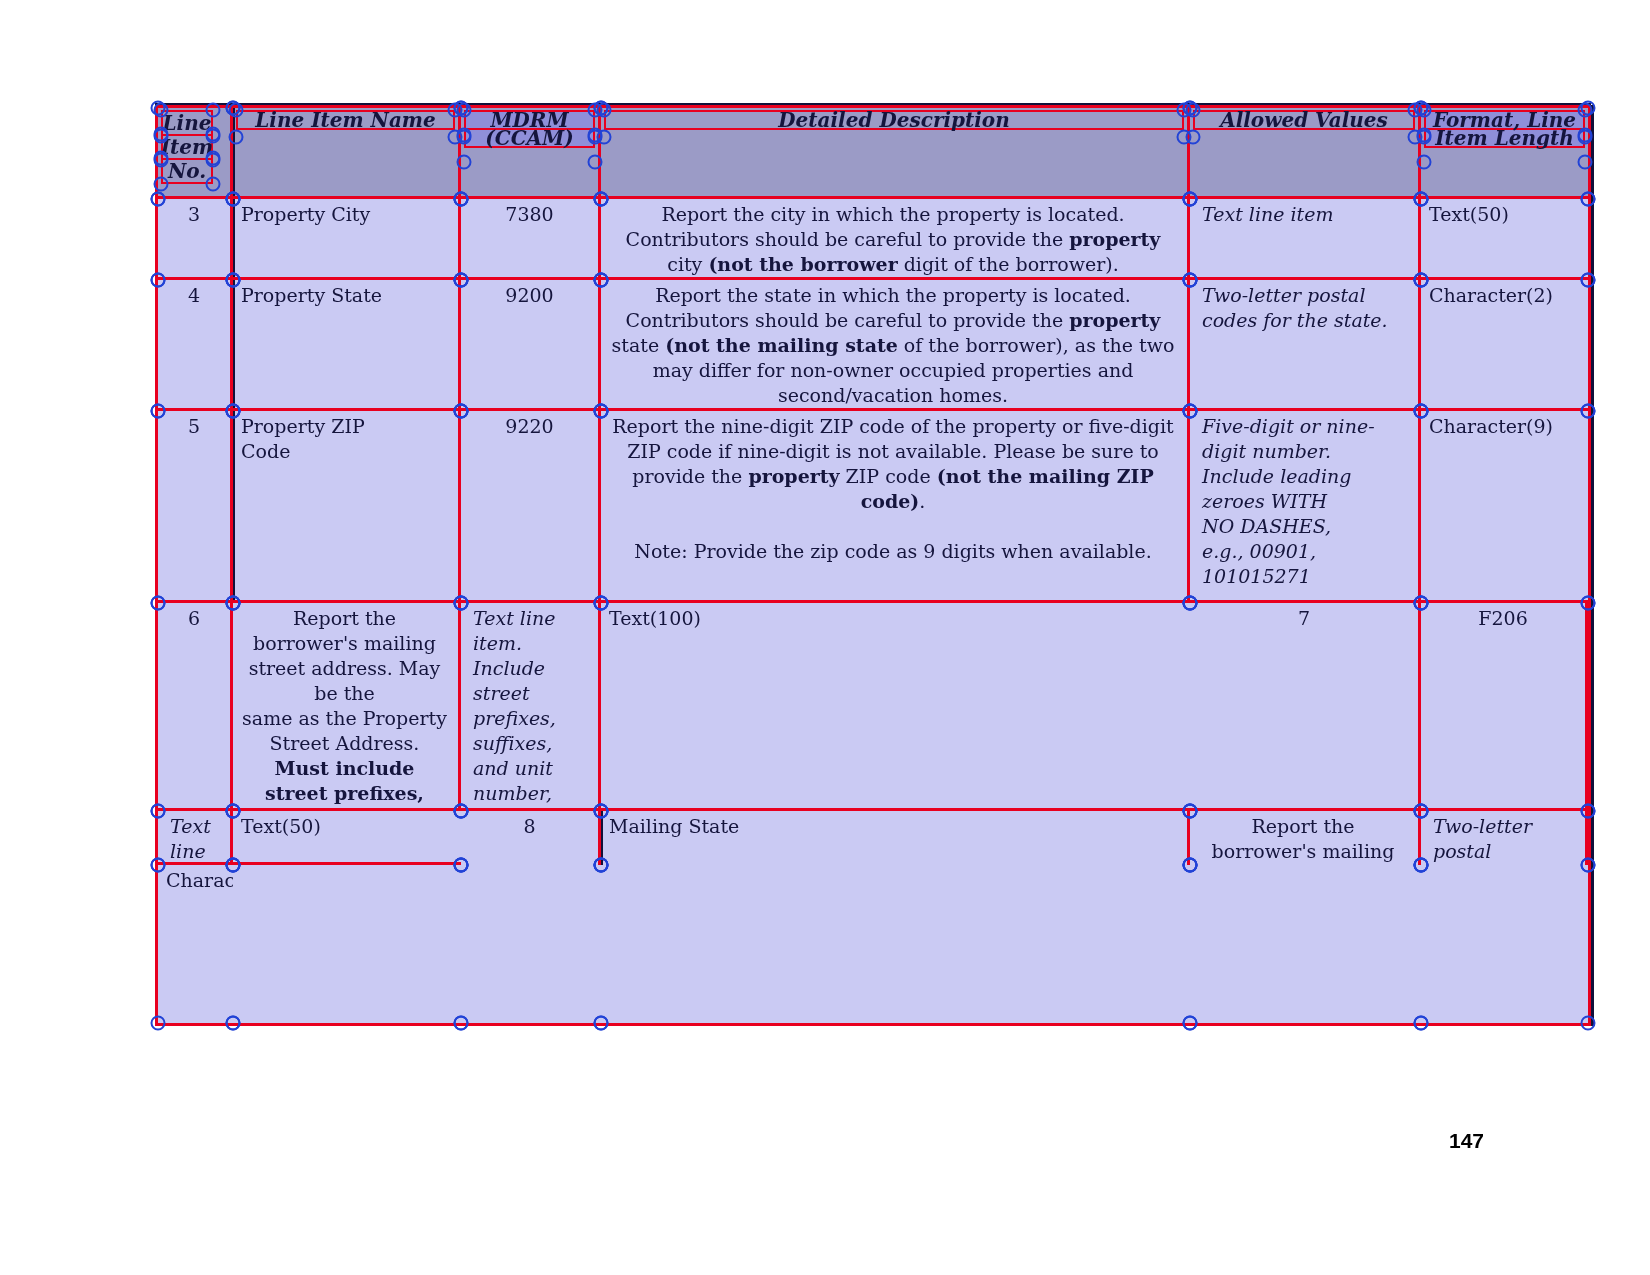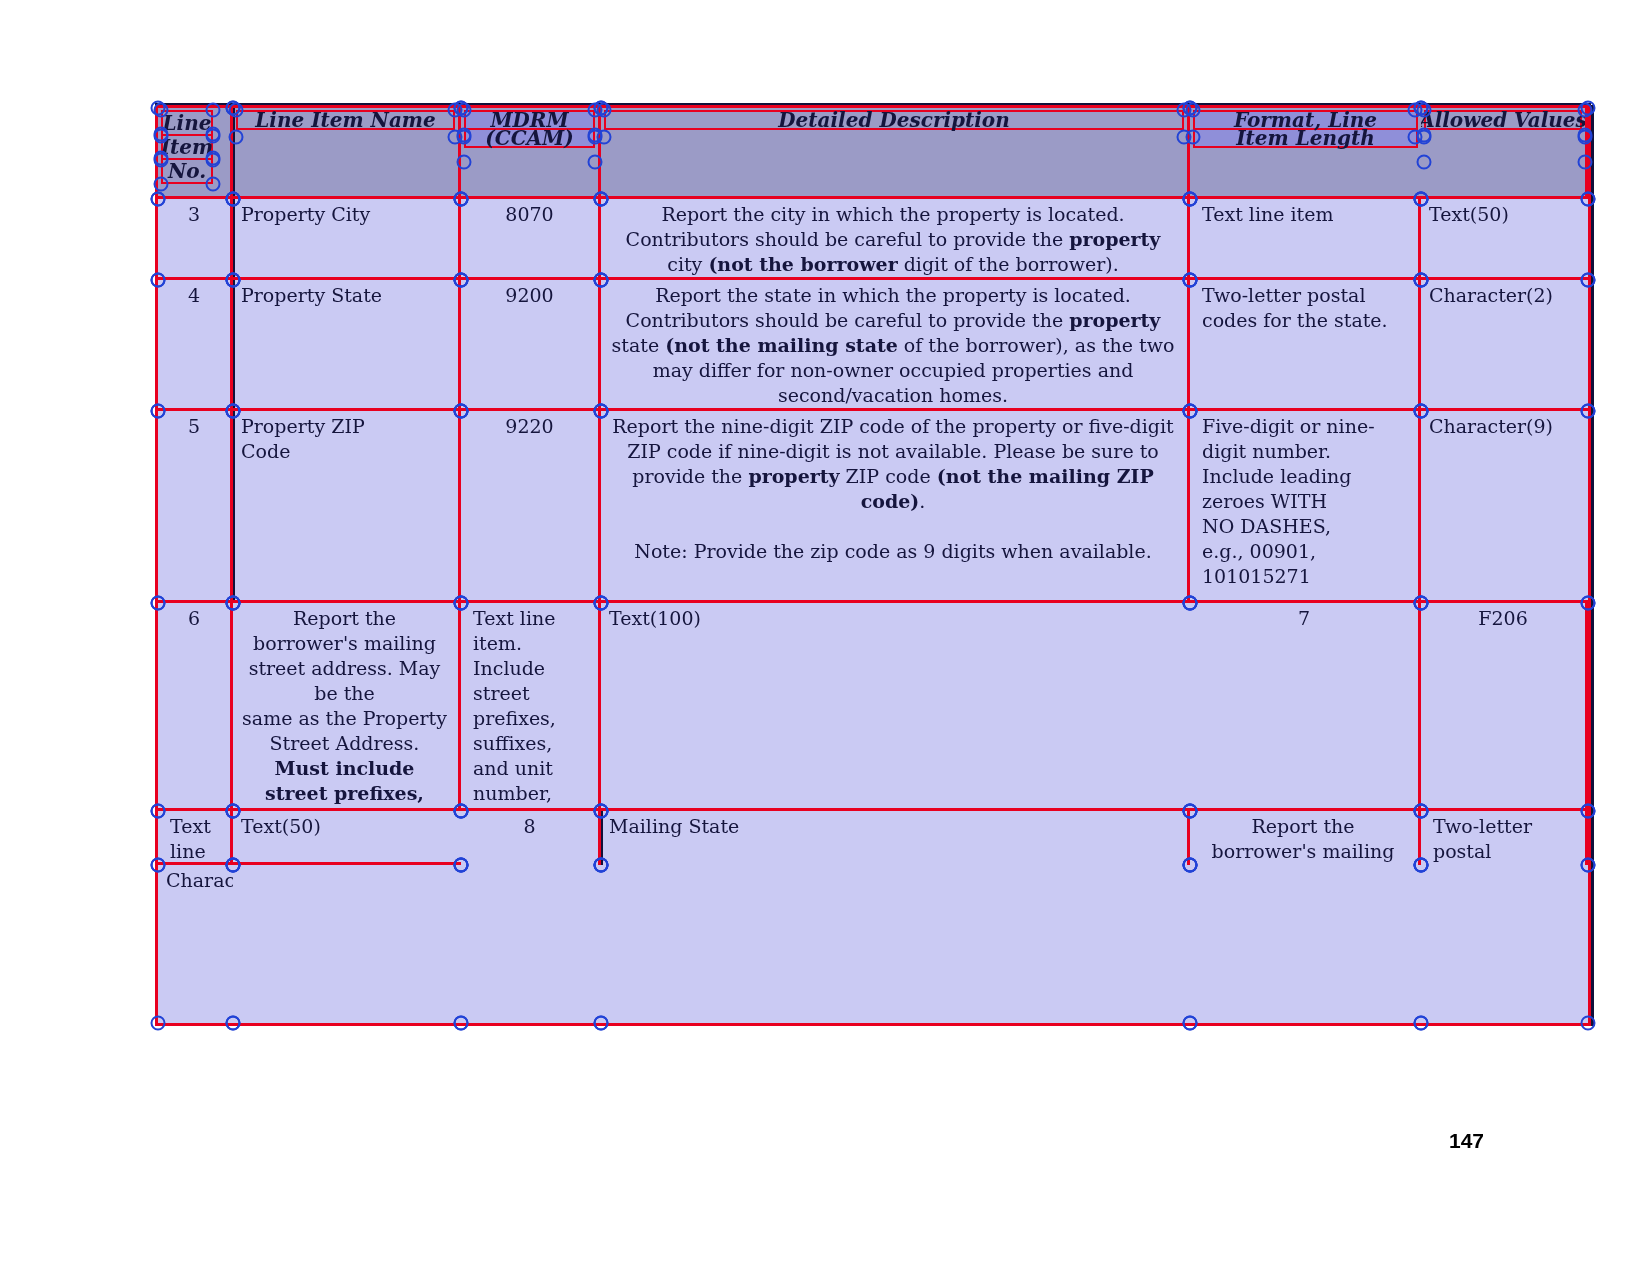--- a/index.html
+++ b/index.html
@@ -63,21 +63,21 @@
   .hbox.word{
     width:52px;
     height:26px;
     margin:2px 0 0 3px;
   }
   .hbox.word + .hbox.word{margin-top:-2px;}
   .c-no{text-align:center;padding-left:2px;padding-right:2px;}
   .c-mdrm{text-align:center;padding-left:2px;padding-right:2px;}
   .c-name{white-space:pre-line;}
   .c-desc{white-space:pre-line;text-align:center;}
-  .c-allowed{white-space:pre-line;padding-left:12px;}
+  .c-allowed{white-space:pre-line;padding-left:12px;font-style:italic;}
   .c-format{padding-left:8px;}
   .c-desc b, .c-name b{font-weight:bold;}
   .circles{
     position:absolute;inset:0;
     pointer-events:none;
   }
   .corner-circle{
     position:absolute;
     width:15px;height:15px;
     border:2.5px solid var(--blue);
@@ -109,31 +109,31 @@
     <div class="cell hcell blk ann">
       <div class="hbox ann">Line Item Name</div>
     </div>
     <div class="cell hcell ann">
       <div class="hbox fill ann">MDRM</div>
       <div class="hbox fill ann">(CCAM)</div>
     </div>
     <div class="cell hcell ann">
       <div class="hbox ann">Detailed Description</div>
     </div>
+    <div class="cell hcell ann">
+      <div class="hbox ann">Allowed Values</div>
+    </div>
     <div class="cell hcell last-col ann">
       <div class="hbox fill ann">Format, Line</div>
       <div class="hbox fill ann">Item Length</div>
     </div>
-    <div class="cell hcell ann">
-      <div class="hbox ann">Allowed Values</div>
-    </div>
 
     <div class="cell c-no ann">3</div>
     <div class="cell c-name blk ann">Property City</div>
-    <div class="cell c-mdrm ann">8070</div>
+    <div class="cell c-mdrm ann">7380</div>
     <div class="cell c-desc ann"><span>Report the city in which the property is located.
 Contributors should be careful to provide the </span><b>property</b><span>
 city </span><b>(not the borrower</b><span> digit of the borrower).</span></div>
     <div class="cell c-allowed ann">Text line item</div>
     <div class="cell c-format last-col ann">Text(50)</div>
 
     <div class="cell c-no ann">4</div>
     <div class="cell c-name blk ann">Property State</div>
     <div class="cell c-mdrm ann">9200</div>
     <div class="cell c-desc ann"><span>Report the state in which the property is located.

